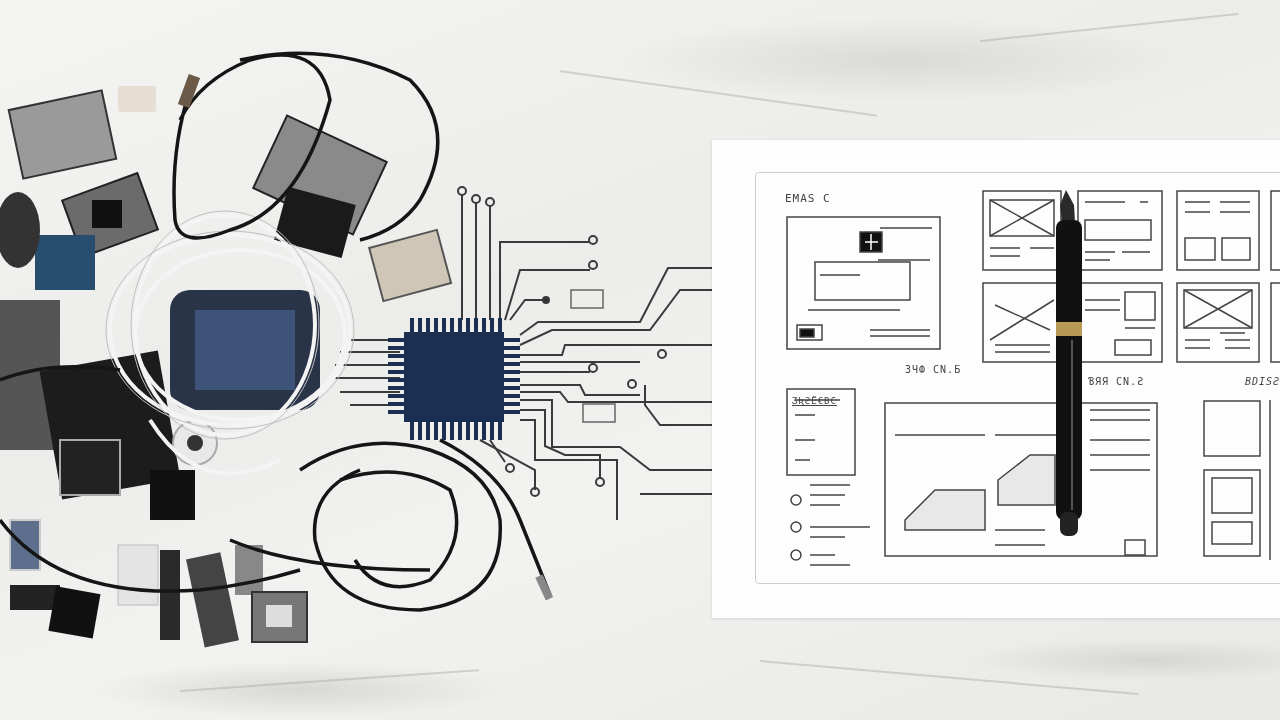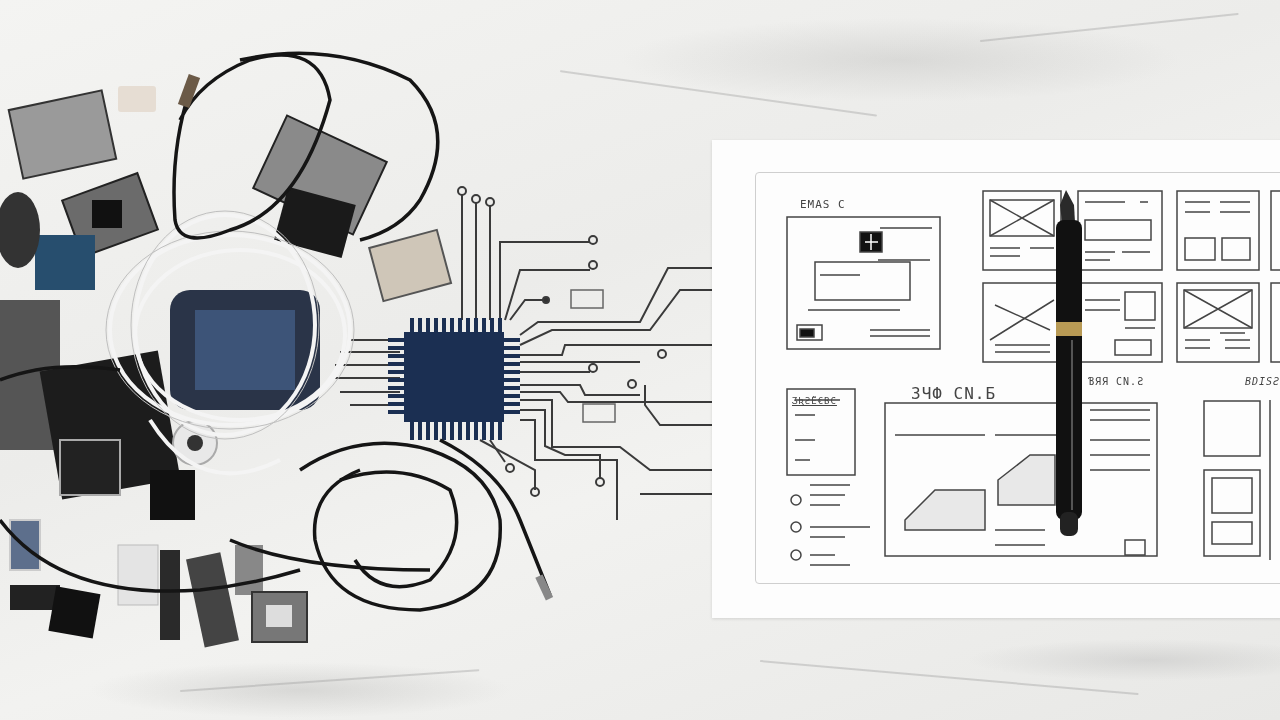--- a/index.html
+++ b/index.html
@@ -174,22 +174,22 @@
     <path d="M0 520 Q60 600 200 590 Q250 585 300 570"></path>
     <path d="M0 380 Q50 360 120 370"></path>
     <path d="M230 540 Q300 570 430 570"></path>
   </g>
   <rect x="183" y="75" width="12" height="32" fill="#6b5a47" transform="rotate(20 189 91)"></rect>
   <rect x="540" y="575" width="8" height="25" fill="#888" transform="rotate(-25 544 587)"></rect>
 </svg>
 
 <div class="paper">
   <div class="frame"></div>
-  <span class="label" style="left:88px;top:52px;margin-top:6px;">EMAS C</span>
-  <span class="label" style="left:193px;top:244px;font-size:16px;margin-left:6px;">ЗЧФ CN.Б</span>
+  <span class="label" style="left:73px;top:52px;">EMAS C</span>
+  <span class="label" style="left:193px;top:224px;font-size:10px;">ЗЧФ CN.Б</span>
   <span class="label" style="left:376px;top:236px;font-size:10px;text-align:center;">ƁЯЯ CN.Ƨ</span>
   <span class="label" style="left:533px;top:236px;font-size:10px;font-style:italic;">BDISƧ</span>
   <span class="label" style="left:80px;top:256px;font-size:9px;text-decoration:underline;">ƷƦƧЁ€BC</span>
 </div>
 
 <svg width="1280" height="720">
   <g stroke="#444" stroke-width="1.5" fill="none">
 
     <rect x="787" y="217" width="153" height="132"></rect>
     <rect x="860" y="232" width="22" height="20" fill="#111"></rect>

